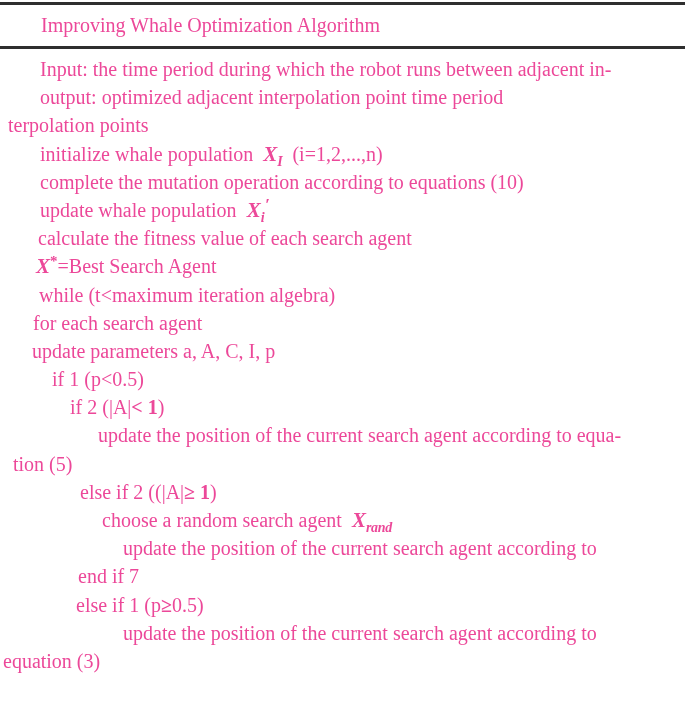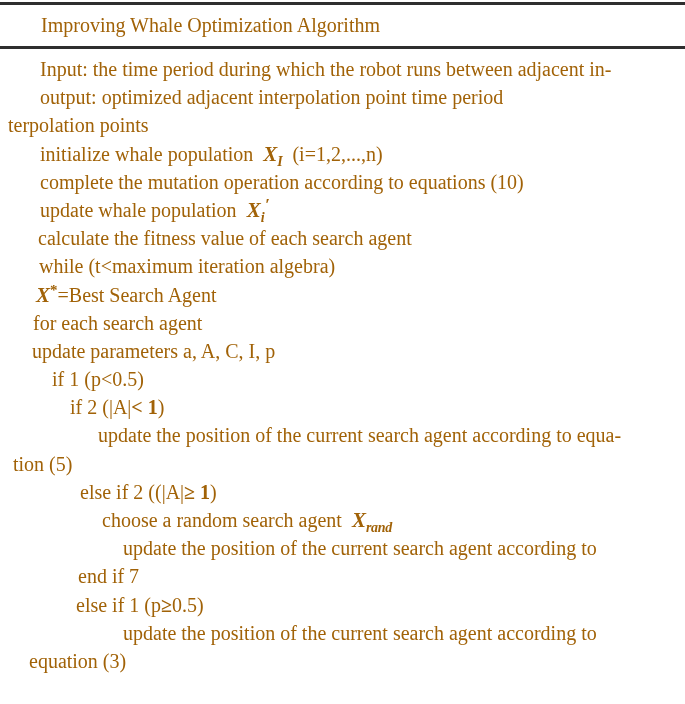--- a/index.html
+++ b/index.html
@@ -1,21 +1,21 @@
 <!DOCTYPE html>
 <html><head>
 <meta charset="utf-8">
 <style>
   html,body{margin:0;padding:0;background:#e8e8e8;}
   .page{
     position:relative;
     width:685px;height:704px;
     background:#ffffff;
     font-family:"Liberation Serif","DejaVu Serif",serif;
-    color:#a16207;
+    color:#ec4899;
     overflow:hidden;
   }
   .rule{
     position:absolute;left:0;width:685px;
     background:#2e2e2e;
   }
   .rule.top{top:2px;height:3px;}
   .rule.header{top:46px;height:3px;}
   .title{
     position:absolute;top:12px;left:41px;
@@ -61,29 +61,29 @@
   <div class="title">Improving Whale Optimization Algorithm</div>
   <div class="rule header"></div>
   <div class="body">
       <div class="line" style="padding-left: 40px;"><span class="s-n">Input: the time period during which the robot runs between adjacent in-</span></div>
       <div class="line" style="padding-left: 40px;"><span class="s-n">output: optimized adjacent interpolation point time period</span></div>
       <div class="line" style="padding-left: 8px;"><span class="s-n">terpolation points</span></div>
       <div class="line" style="padding-left: 40px;"><span class="s-n">initialize whale population </span><span class="s-v">X</span><span class="s-sub">I</span><span class="s-n"> (i=1,2,...,n)</span></div>
       <div class="line" style="padding-left: 40px;"><span class="s-n">complete the mutation operation according to equations (10)</span></div>
       <div class="line" style="padding-left: 40px;"><span class="s-n">update whale population </span><span class="s-v">X</span><span class="s-sub">i</span><span class="s-prime">′</span></div>
       <div class="line" style="padding-left: 38px;"><span class="s-n">calculate the fitness value of each search agent</span></div>
+      <div class="line" style="padding-left: 36px;"><span class="s-v">X</span><span class="s-sup">*</span><span class="s-n">=Best Search Agent</span></div>
       <div class="line" style="padding-left: 39px;"><span class="s-n">while (t&lt;maximum iteration algebra)</span></div>
-      <div class="line" style="padding-left: 36px;"><span class="s-v">X</span><span class="s-sup">*</span><span class="s-n">=Best Search Agent</span></div>
       <div class="line" style="padding-left: 33px;"><span class="s-n">for each search agent</span></div>
       <div class="line" style="padding-left: 32px;"><span class="s-n">update parameters a, A, C, I, p</span></div>
       <div class="line" style="padding-left: 52px;"><span class="s-n">if 1 (p&lt;0.5)</span></div>
       <div class="line" style="padding-left: 70px;"><span class="s-n">if 2 (|A|</span><span class="s-b">&lt; 1</span><span class="s-n">)</span></div>
       <div class="line" style="padding-left: 98px;"><span class="s-n">update the position of the current search agent according to equa-</span></div>
       <div class="line" style="padding-left: 13px;"><span class="s-n">tion (5)</span></div>
       <div class="line" style="padding-left: 80px;"><span class="s-n">else if 2 ((|A|</span><span class="s-b">≥ 1</span><span class="s-n">)</span></div>
       <div class="line" style="padding-left: 102px;"><span class="s-n">choose a random search agent </span><span class="s-v">X</span><span class="s-sub">rand</span></div>
       <div class="line" style="padding-left: 123px;"><span class="s-n">update the position of the current search agent according to</span></div>
       <div class="line" style="padding-left: 78px;"><span class="s-n">end if 7</span></div>
       <div class="line" style="padding-left: 76px;"><span class="s-n">else if 1 (p</span><span class="s-b">≥</span><span class="s-n">0.5)</span></div>
       <div class="line" style="padding-left: 123px;"><span class="s-n">update the position of the current search agent according to</span></div>
-      <div class="line" style="padding-left: 29px;"><span class="s-n">equation (3)</span></div>
+      <div class="line" style="padding-left: 3px;"><span class="s-n">equation (3)</span></div>
     </div>
 </div>
 
 </body></html>

